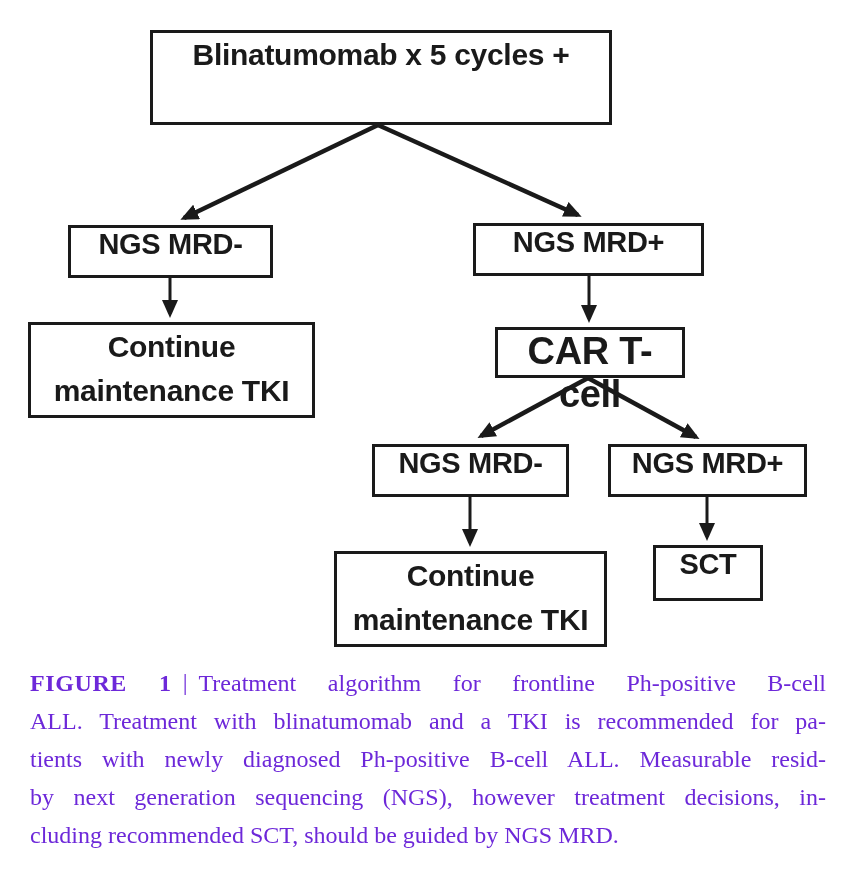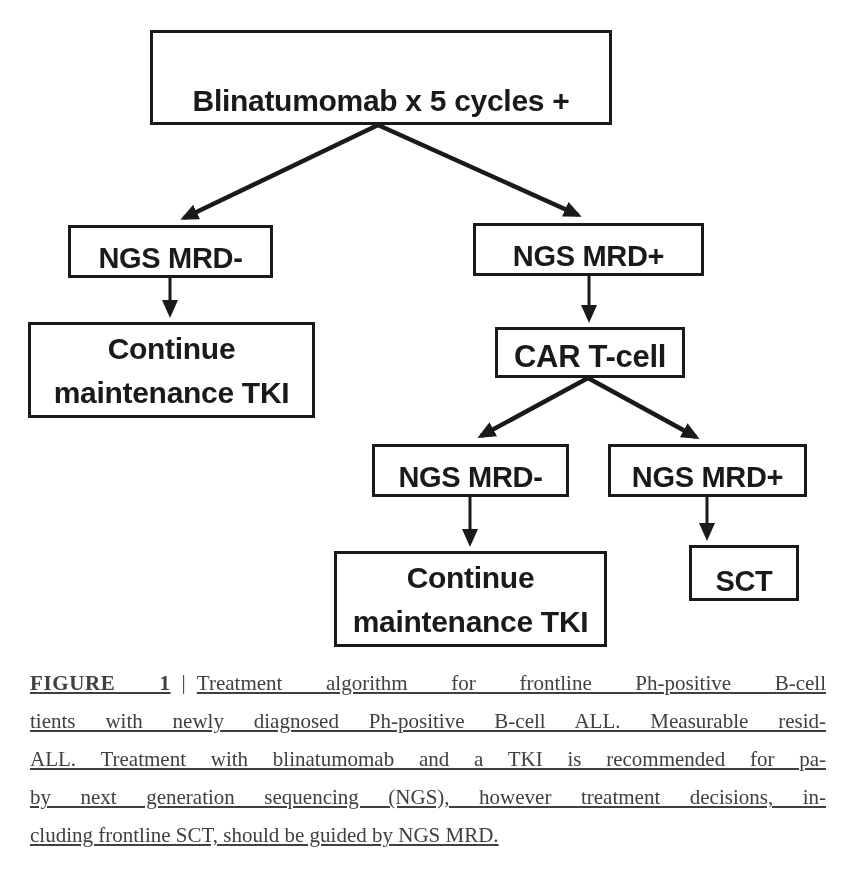--- a/index.html
+++ b/index.html
@@ -4,39 +4,38 @@
 <style>
   html,body { margin:0; padding:0; background:#ffffff; }
   .stage {
     position:relative; width:853px; height:896px; background:#ffffff;
     font-family:"Liberation Sans", sans-serif; overflow:hidden;
   }
   .arrows { position:absolute; left:0; top:0; z-index:1; }
   .node {
     position:absolute; box-sizing:border-box; z-index:2;
     border:3px solid #1a1a1a; background:#ffffff; color:#1a1a1a;
-    display:flex; flex-direction:column; align-items:center; justify-content:flex-end;
+    display:flex; flex-direction:column; align-items:center; justify-content:flex-start;
     font-weight:bold; text-align:center; letter-spacing:-0.3px;
   }
   .node span { display:block; }
   .n-root    { left:150px; top:30px;  width:462px; height:95px; font-size:30px; line-height:43px; }
   .n-neg1    { left:68px;  top:225px; width:205px; height:53px; font-size:29px; }
   .n-pos1    { left:473px; top:223px; width:231px; height:53px; font-size:29px; }
   .n-cont1   { left:28px;  top:322px; width:287px; height:96px; font-size:30px; line-height:44px; }
-  .n-cart    { left:495px; top:327px; width:190px; height:51px; font-size:31px; }
+  .n-cart    { left:495px; top:327px; width:190px; height:51px; font-size:38px; }
   .n-neg2    { left:372px; top:444px; width:197px; height:53px; font-size:29px; }
   .n-pos2    { left:608px; top:444px; width:199px; height:53px; font-size:29px; }
   .n-cont2   { left:334px; top:551px; width:273px; height:96px; font-size:30px; line-height:44px; }
-  .n-sct     { left:653px; top:545px; width:110px; height:56px; font-size:29px;margin-left:36px; }
+  .n-sct     { left:653px; top:545px; width:110px; height:56px; font-size:29px; }
 
   .caption {
     position:absolute; left:30px; top:664px; width:796px; z-index:2;
-    font-family:"Liberation Serif", serif; font-size:21px; line-height:38px;
-    color:#404040;
-    text-decoration:underline;
+    font-family:"Liberation Serif", serif; font-size:24px; line-height:38px;
+    color:#6d28d9;
   }
   .cap-line { text-align:justify; text-align-last:justify; }
   .cap-last { text-align:left; text-align-last:auto; }
   .fig-label { font-weight:bold; letter-spacing:0.6px; }
   .sep { display:inline-block; margin:0 11px; position:relative; top:-1px; }
   .ital { font-style:italic; }
 </style>
 </head>
 <body>
 
@@ -93,19 +92,19 @@
     <span>Continue</span>
     <span>maintenance TKI</span>
   </div>
 
   <div class="node n-sct">
     <span>SCT</span>
   </div>
 
   <div class="caption">
     <div class="cap-line"><span class="fig-label">FIGURE 1</span><span class="sep">|</span><span>Treatment algorithm for frontline Ph-positive B-cell</span></div>
+    <div class="cap-line">ALL. Treatment with blinatumomab and a TKI is recommended for pa-</div>
     <div class="cap-line">tients with newly diagnosed Ph-positive B-cell ALL. Measurable resid-</div>
-    <div class="cap-line">ALL. Treatment with blinatumomab and a TKI is recommended for pa-</div>
     <div class="cap-line">by next generation sequencing (NGS), however treatment decisions, in-</div>
-    <div class="cap-line cap-last">cluding frontline SCT, should be guided by NGS MRD.</div>
+    <div class="cap-line cap-last">cluding recommended SCT, should be guided by NGS MRD.</div>
   </div>
 
 </div>
 
 </body></html>

